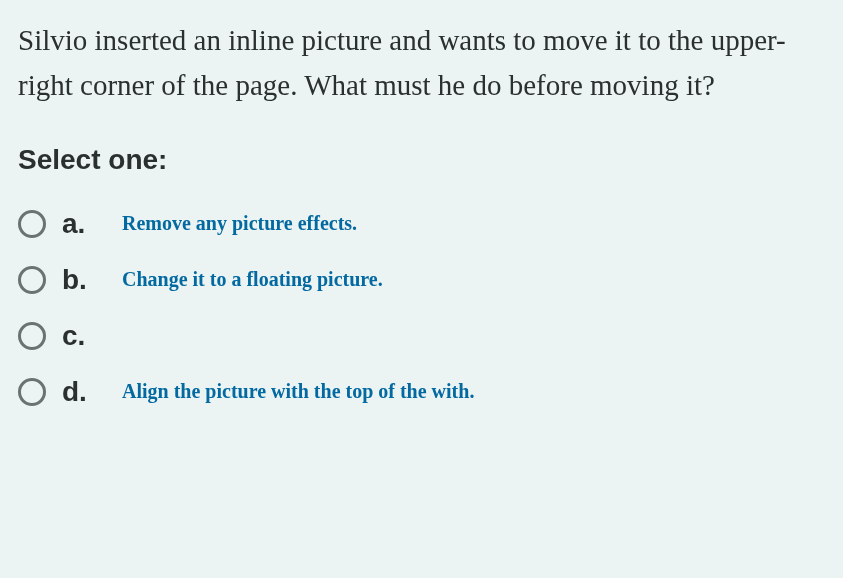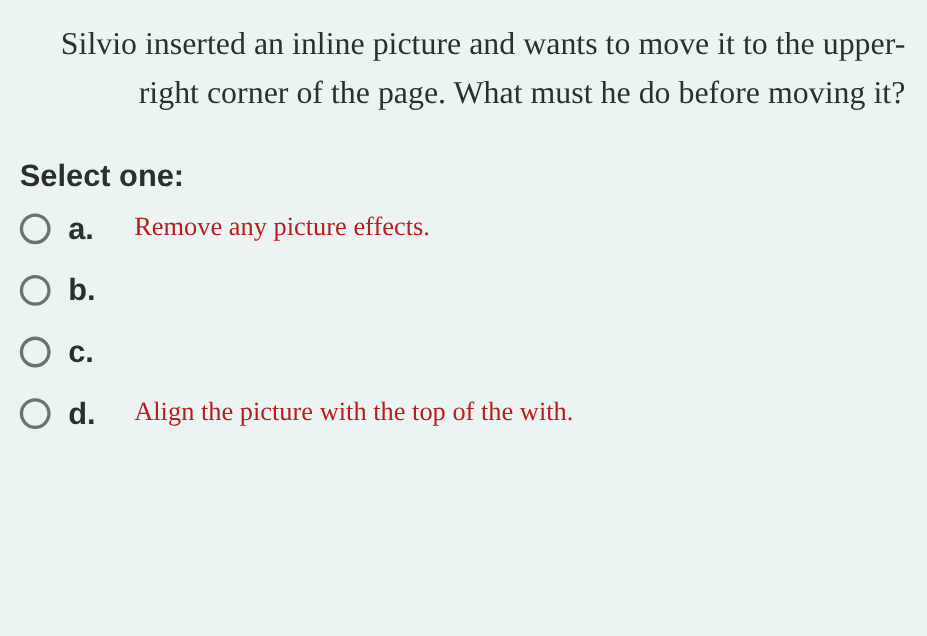--- a/index.html
+++ b/index.html
@@ -15,28 +15,27 @@
     .container {
       padding: 18px 20px 18px 18px;
     }
     .question-text {
       font-family: Georgia, 'Times New Roman', serif;
       font-weight: 400;
       font-size: 29px;
       line-height: 1.55;
       color: #2a2f2f;
       margin-bottom: 36px;
-      text-align: right;
     }
     .select-one {
       font-family: Arial, Helvetica, sans-serif;
       font-weight: 700;
       font-size: 28px;
       color: #2a2f2f;
-      margin-bottom: 16px;
+      margin-bottom: 32px;
     }
     .options {
       display: flex;
       flex-direction: column;
       gap: 24px;
     }
     .option-row {
       display: flex;
       align-items: center;
       gap: 16px;
@@ -53,23 +52,23 @@
     .option-letter {
       font-family: Arial, Helvetica, sans-serif;
       font-weight: 700;
       font-size: 28px;
       width: 44px;
       flex-shrink: 0;
       color: #2a2f2f;
     }
     .option-text {
       font-family: Georgia, 'Times New Roman', serif;
-      font-weight: 400;
-      font-size: 24px;
-      color: #b91c1c;
+      font-weight: 700;
+      font-size: 20px;
+      color: #0369a1;
     }
   </style>
 </head>
 <body>
 
 <div class="container">
 
   <div class="question-text">Silvio inserted an inline picture and wants to move it to the upper-right corner of the page. What must he do before moving it?</div>
 
   <div class="select-one">Select one:</div>
@@ -78,20 +77,21 @@
 
     <div class="option-row">
       <div class="radio"></div>
       <div class="option-letter">a.</div>
       <div class="option-text">Remove any picture effects.</div>
     </div>
 
     <div class="option-row">
       <div class="radio"></div>
       <div class="option-letter">b.</div>
+      <div class="option-text">Change it to a floating picture.</div>
     </div>
 
     <div class="option-row">
       <div class="radio"></div>
       <div class="option-letter">c.</div>
     </div>
 
     <div class="option-row">
       <div class="radio"></div>
       <div class="option-letter">d.</div>

